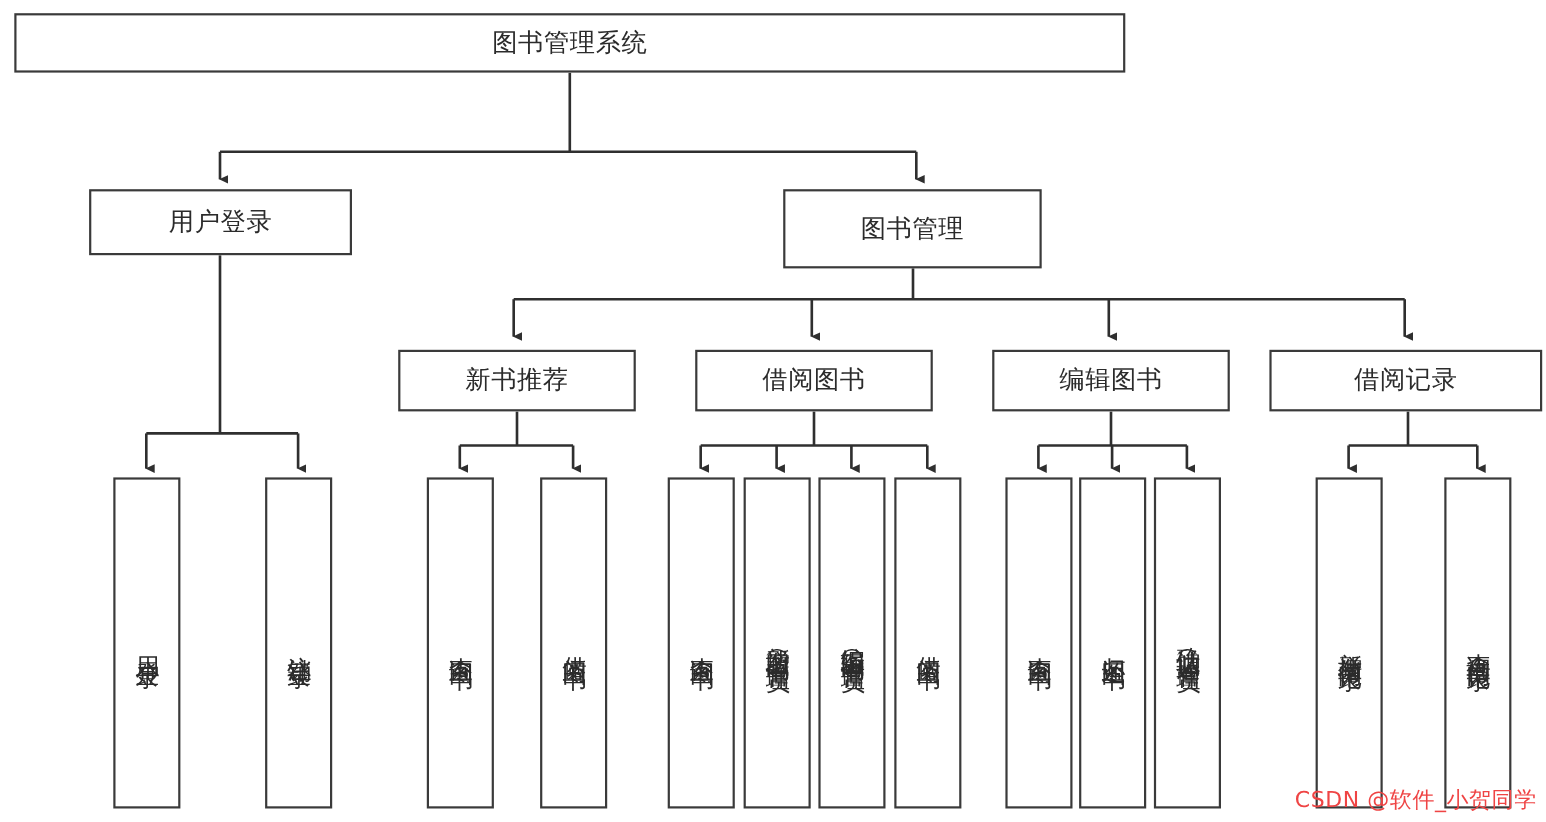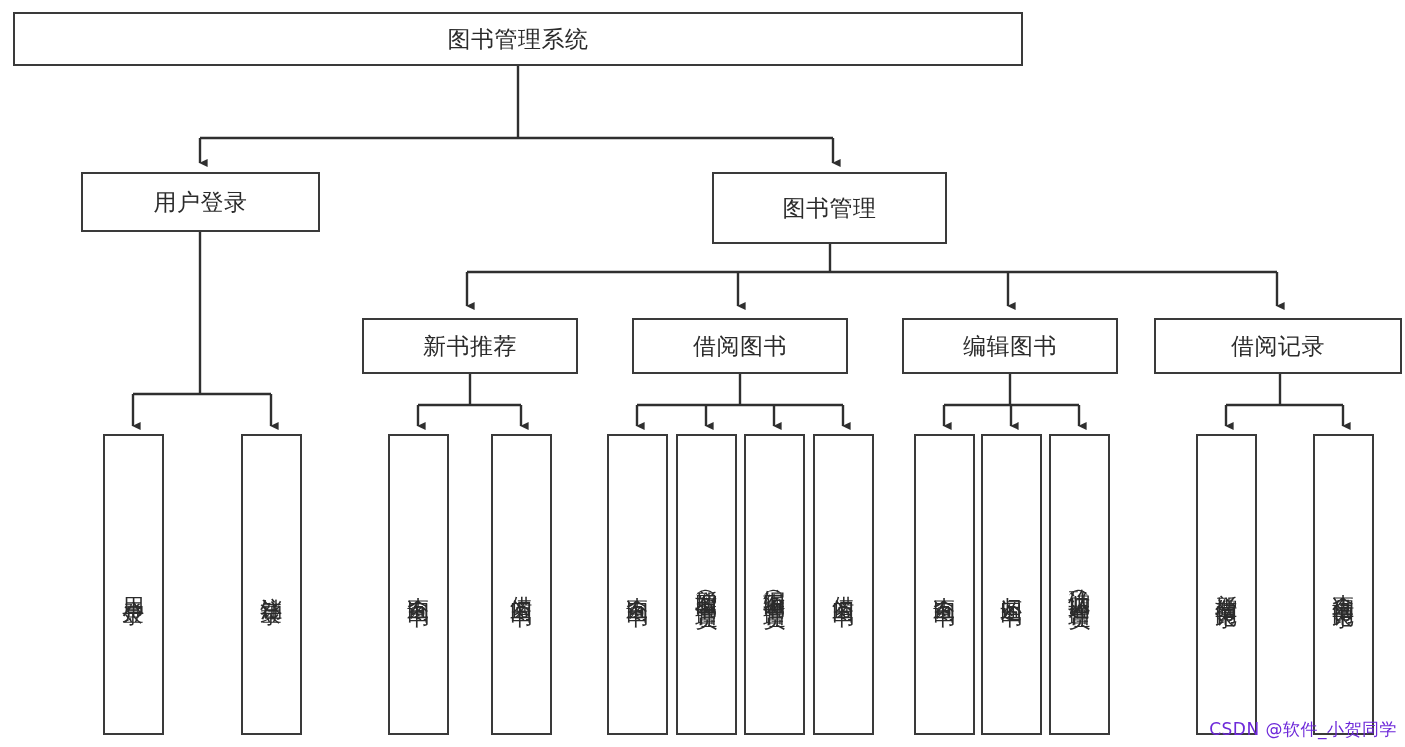--- a/index.html
+++ b/index.html
@@ -52,22 +52,22 @@
     text-orientation: upright;
     line-height: 1.25;
     letter-spacing: 3px;
     white-space: nowrap;
     text-align: center;
   }
   #watermark {
     position: absolute;
     right: 8px;
     bottom: 6px;
-    font-size: 17px;
-    color: #6d28d9;
+    font-size: 20px;
+    color: #ef4444;
     white-space: nowrap;
     letter-spacing: 0.5px;
     pointer-events: none;
   }
 </style>
 </head>
 <body>
 
 <div id="diagram-root">
 

